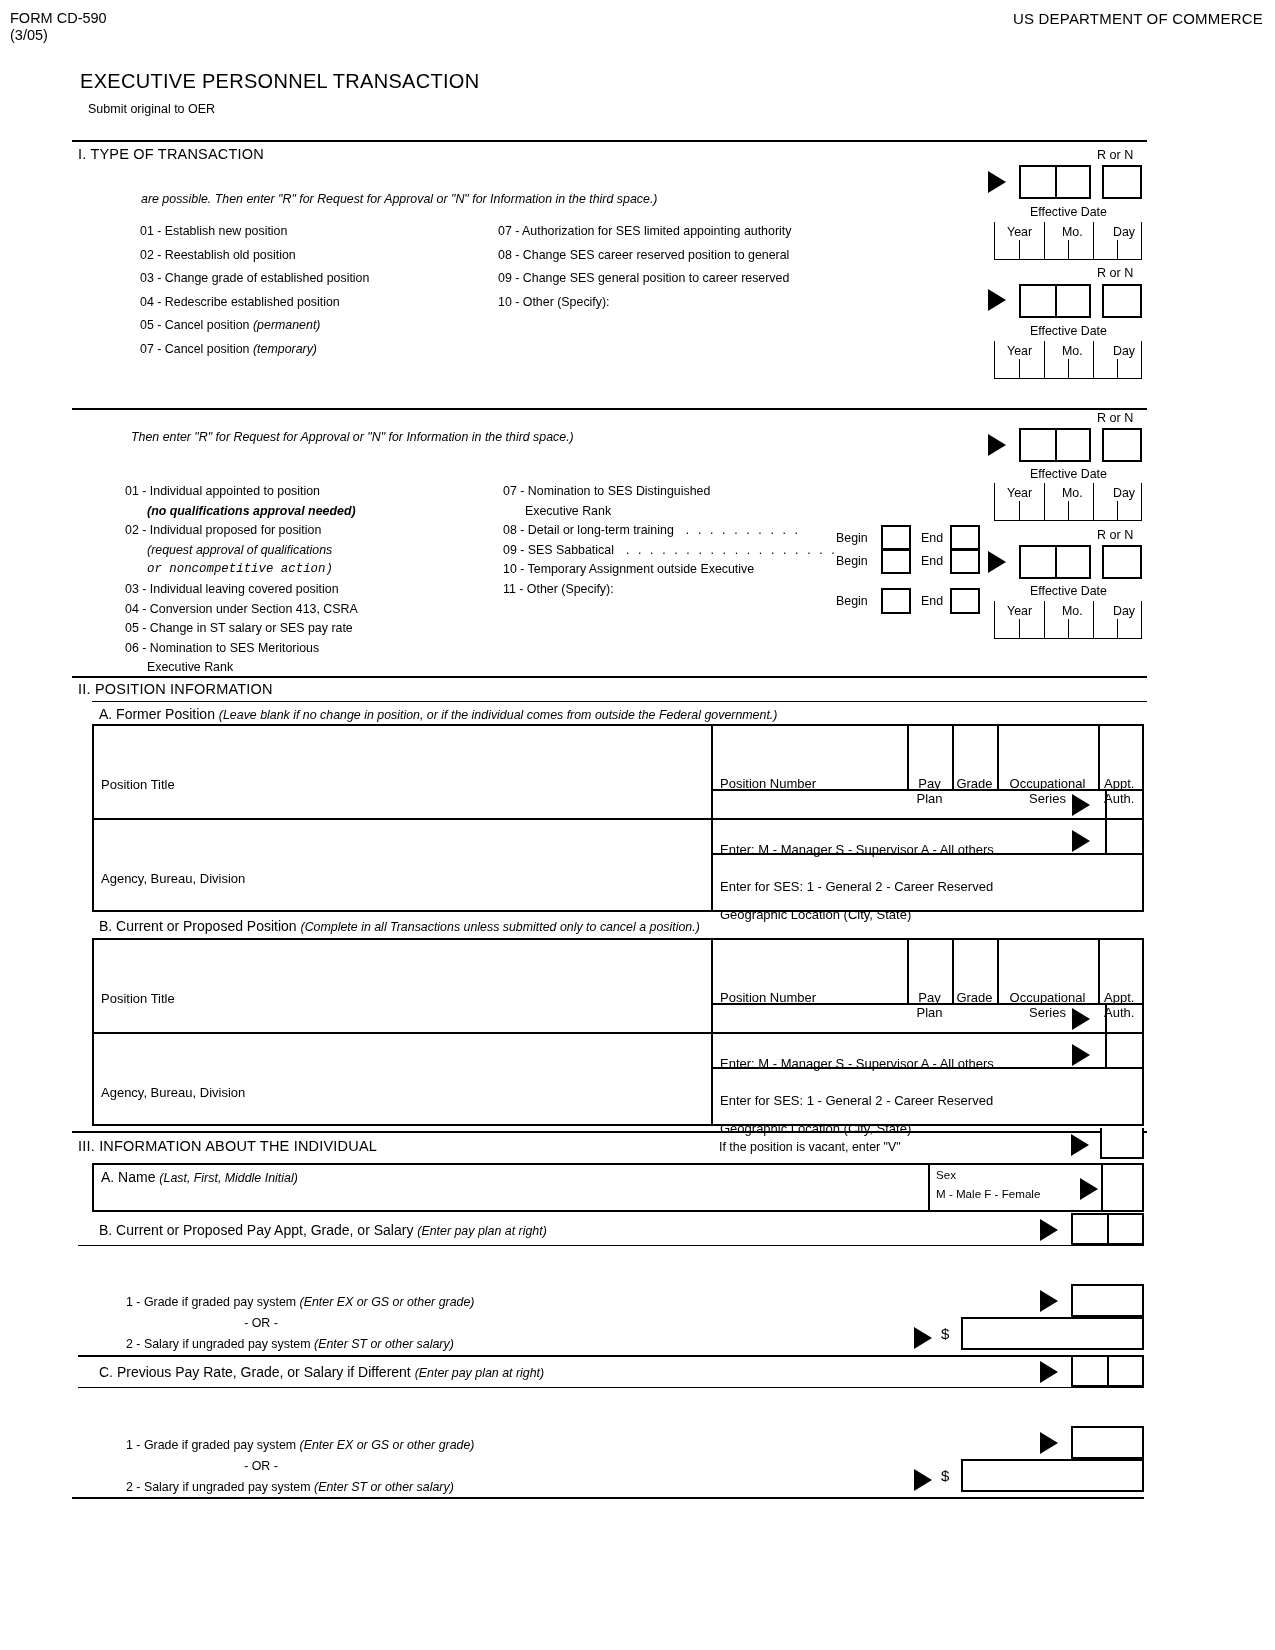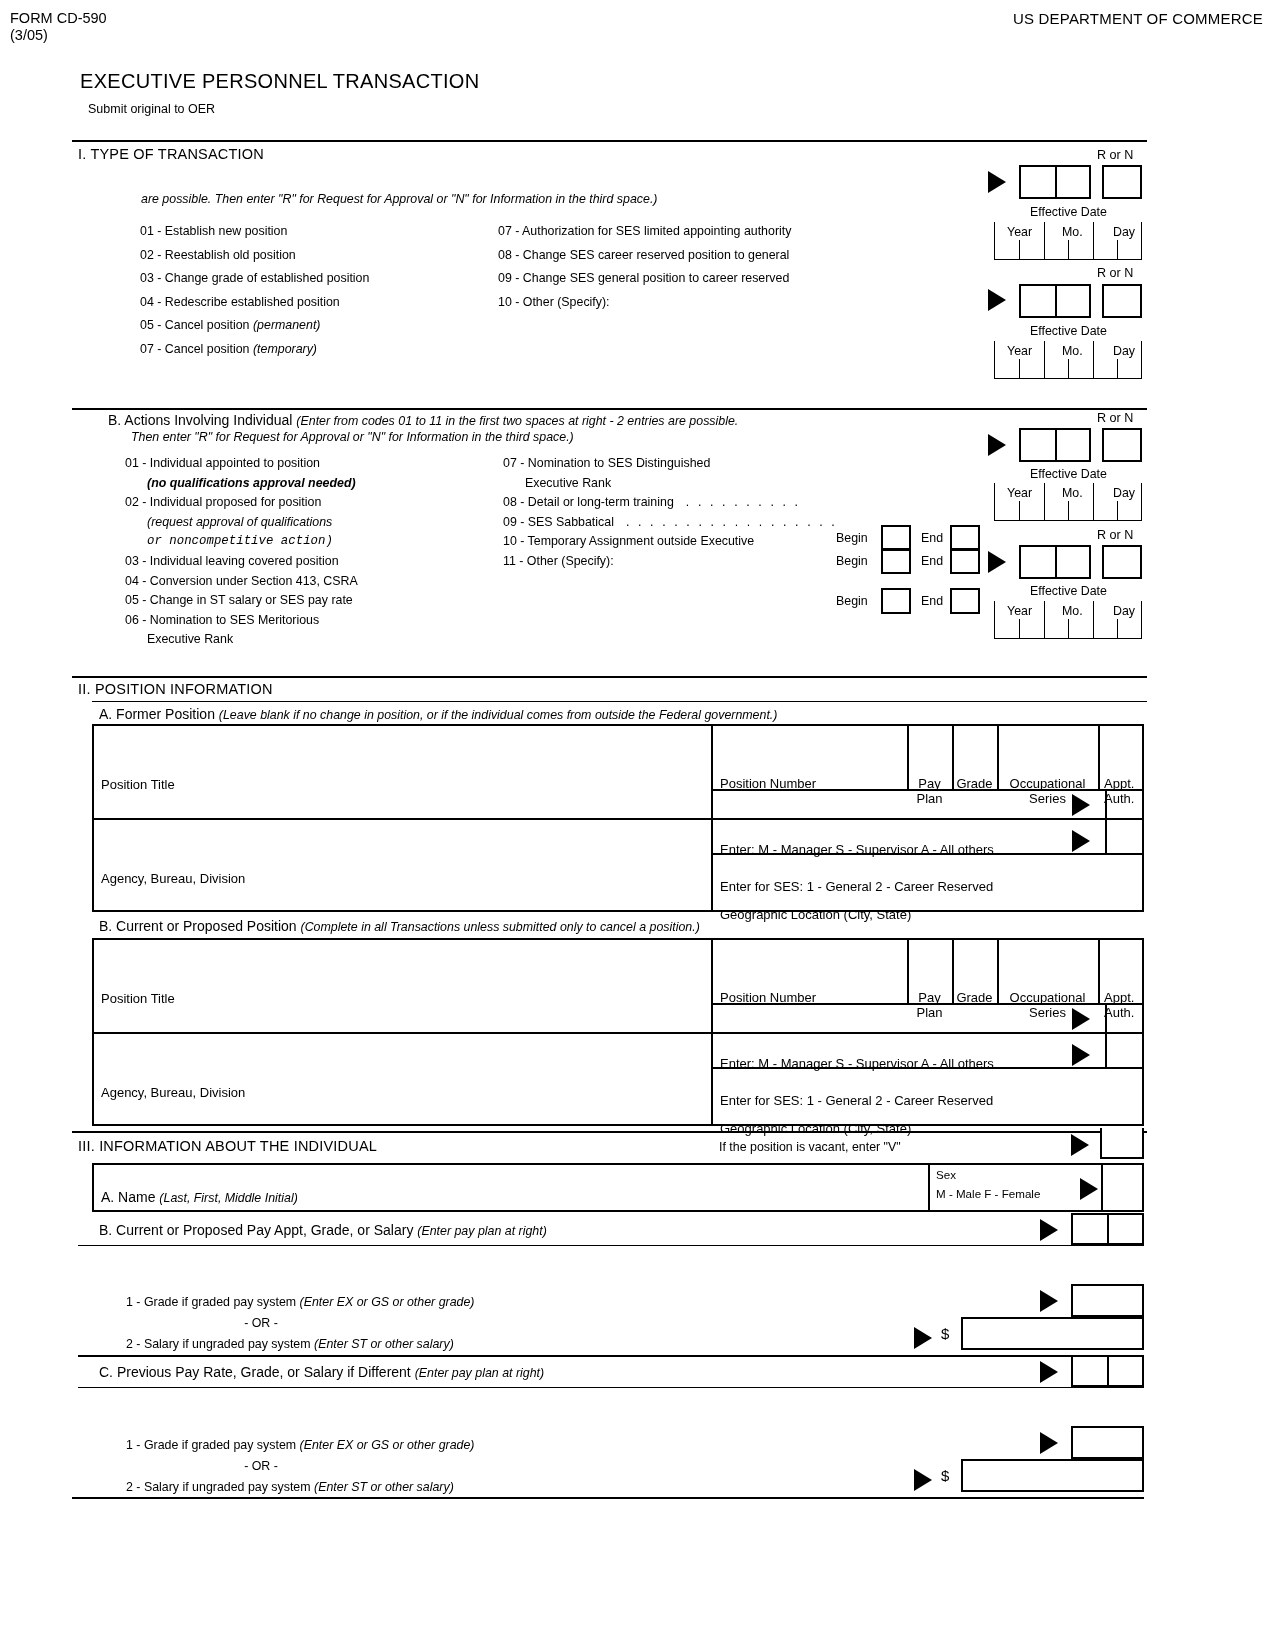--- a/index.html
+++ b/index.html
@@ -50,21 +50,21 @@
   }
   .sub-head{
     position:absolute;font-size:14px;
   }
   .sub-head .ital{font-size:12.4px;}
 
   .item{
     position:absolute;font-size:12.4px;line-height:23.5px;
     white-space:nowrap;
   }
-  .item.tight{line-height:19.6px;}
+  .item.tight{line-height:19.6px;margin-top:28px;}
 
   
   .bx{
     position:absolute;border:2px solid #000;background:#fff;box-sizing:border-box;
   }
   .vline{position:absolute;border-left:2px solid #000;}
   .vline-thin{position:absolute;border-left:1.4px solid #000;}
   .hline{position:absolute;border-top:2px solid #000;}
   .hline-thin{position:absolute;border-top:1.4px solid #000;}
 
@@ -161,24 +161,20 @@
     <div class="vline-thin" style="left:1019px;top:359px;height:20px;"></div>
     <div class="vline-thin" style="left:1044px;top:341px;height:38px;"></div>
     <div class="vline-thin" style="left:1068px;top:359px;height:20px;"></div>
     <div class="vline-thin" style="left:1093px;top:341px;height:38px;"></div>
     <div class="vline-thin" style="left:1117px;top:359px;height:20px;"></div>
     <div class="vline-thin" style="left:1141px;top:341px;height:38px;"></div>
   </div>
 
   <div class="rule-thick" style="left:72px;top:408px;width:1075px;"></div>
 
-  <div class="sub-head" style="left:108px;top:412px;">
-    <span>B.  Actions Involving Individual</span>
-    <span class="ital">(Enter from codes 01 to  11  in the first two spaces at right - 2 entries are possible.</span>
-  </div>
   <div class="sub-head ital" style="left:131px;top:430px;font-size:12.4px;">Then enter "R" for Request for Approval or "N" for Information in the third space.)</div>
 
   <div class="item tight" style="left:125px;top:454px;">
     <div>01 - Individual appointed to position</div>
     <div class="ital" style="padding-left:22px;font-weight:bold;">(no qualifications approval needed)</div>
     <div>02 - Individual proposed for position</div>
     <div class="ital" style="padding-left:22px;">(request approval of qualifications</div>
     <div class="ital" style="padding-left:22px;font-family:Liberation Mono, monospace;">or noncompetitive action)</div>
     <div>03 - Individual leaving covered position</div>
     <div>04 - Conversion under Section 413, CSRA</div>
@@ -350,21 +346,21 @@
     <div class="cellhead" style="left:720px;top:1073px;">Geographic Location (City, State)</div>
   </div>
 
   <div class="rule-thick" style="left:72px;top:1131px;width:1075px;"></div>
   <div class="sec-head" style="left:78px;top:1138px;">III.   INFORMATION ABOUT THE INDIVIDUAL</div>
   <div class="lbl" style="left:719px;top:1140px;">If the position is vacant, enter "V"</div>
   <div class="arrow" style="left:1071px;top:1134px;"></div>
   <div class="bx" style="left:1100px;top:1128px;width:44px;height:31px;border-top:none;"></div>
 
   <div class="bx" style="left:92px;top:1163px;width:1052px;height:49px;"></div>
-  <div class="sub-head" style="left:101px;top:1169px;margin-top:20px;">
+  <div class="sub-head" style="left:101px;top:1169px;">
     <span>A.  Name</span>
     <span class="ital">(Last, First, Middle Initial)</span>
   </div>
   <div class="vline" style="left:928px;top:1163px;height:49px;"></div>
   <div class="lbl-sm" style="left:936px;top:1168px;">Sex</div>
   <div class="lbl-sm" style="left:936px;top:1187px;">M - Male  F - Female</div>
   <div class="arrow" style="left:1080px;top:1178px;"></div>
   <div class="bx" style="left:1101px;top:1163px;width:43px;height:49px;"></div>
 
   <div class="sub-head" style="left:99px;top:1222px;">

